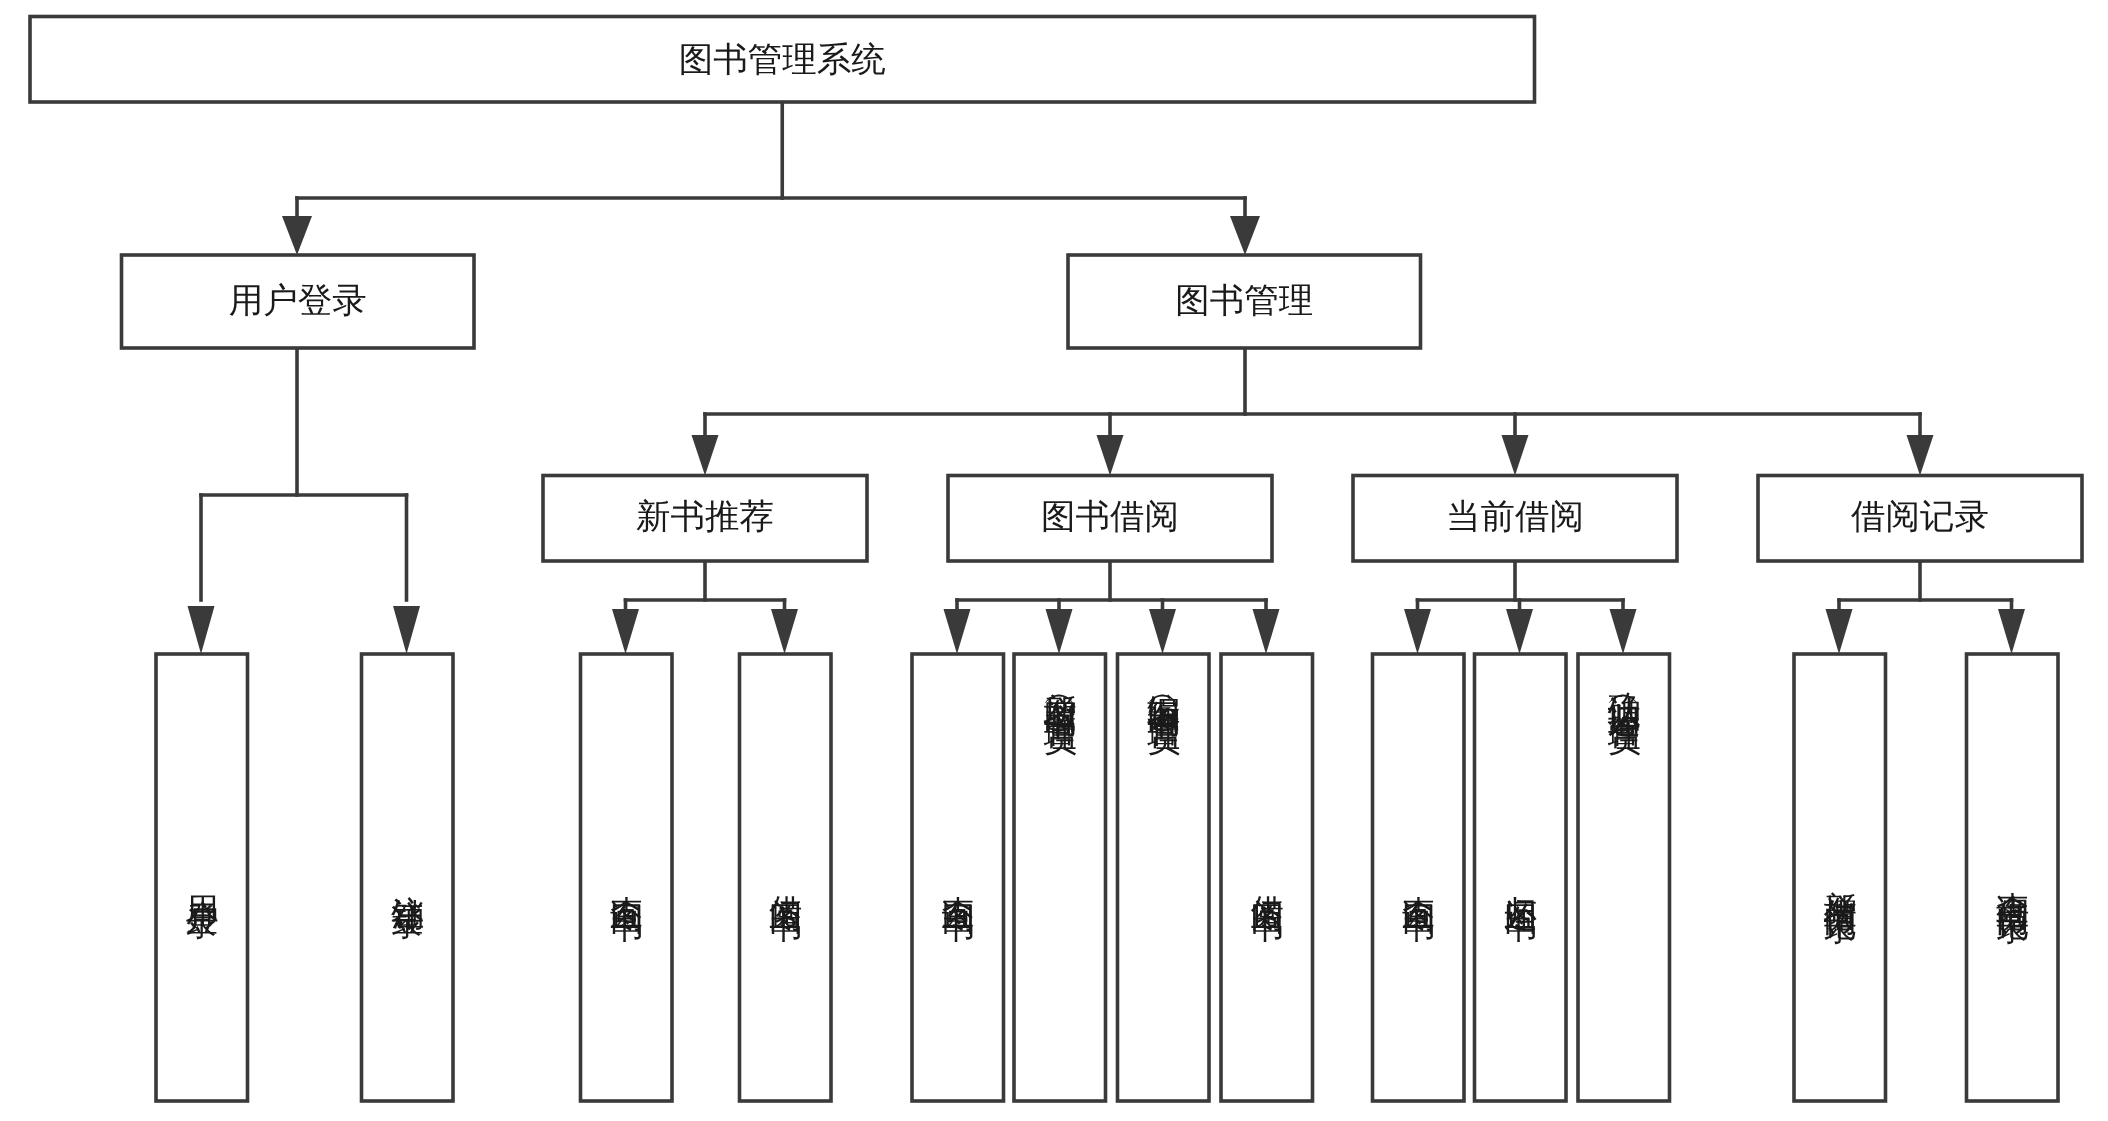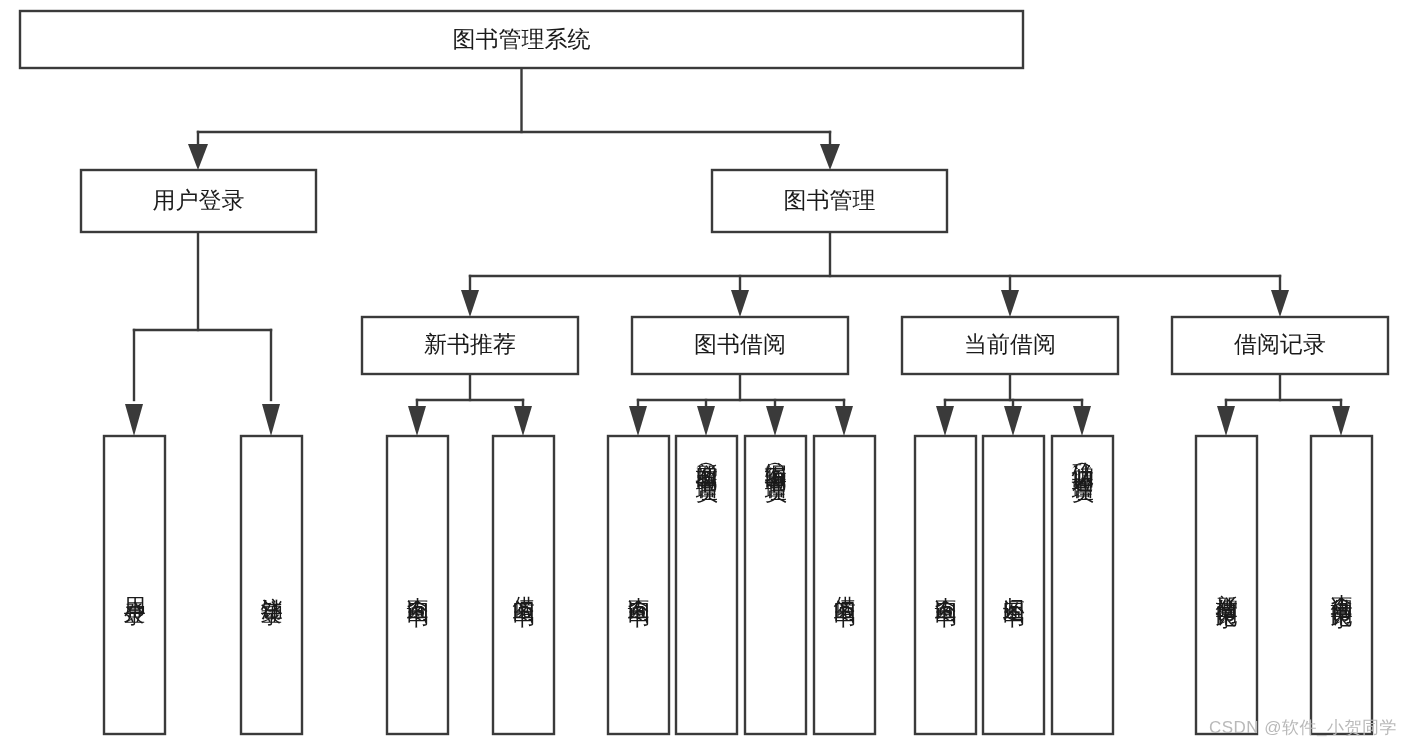--- a/index.html
+++ b/index.html
@@ -243,15 +243,14 @@
     <span class="leaf-label">确认归还（管理员）</span>
   </div>
 
   <div class="leaf-label-wrap" style="left:1196px; top:436px; width:61px; height:298px; align-items:center;">
     <span class="leaf-label">新增借阅记录</span>
   </div>
   <div class="leaf-label-wrap" style="left:1311px; top:436px; width:61px; height:298px; align-items:center;">
     <span class="leaf-label">查询借阅记录</span>
   </div>
 
-  <div class="watermark">CSDN @软件_小贺同学</div>
 
 </div>
 
 </body></html>

